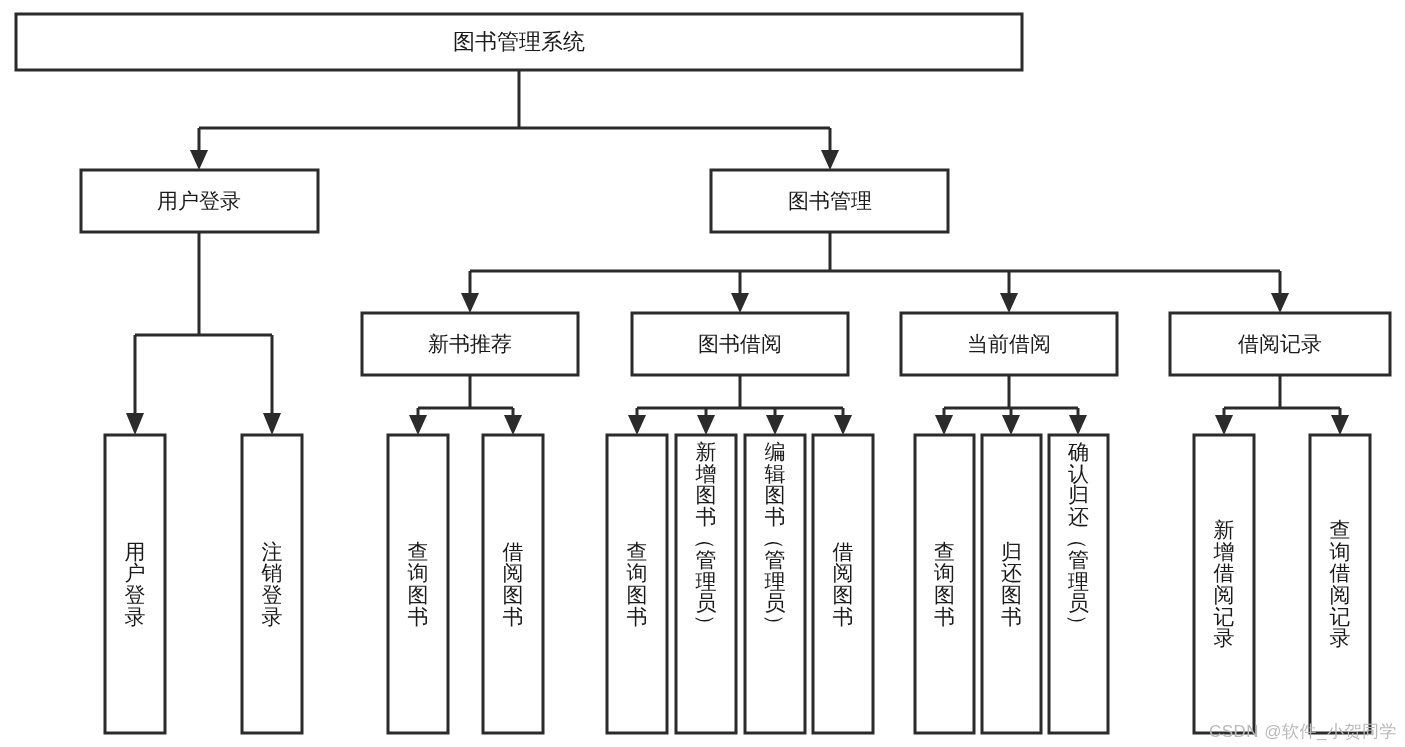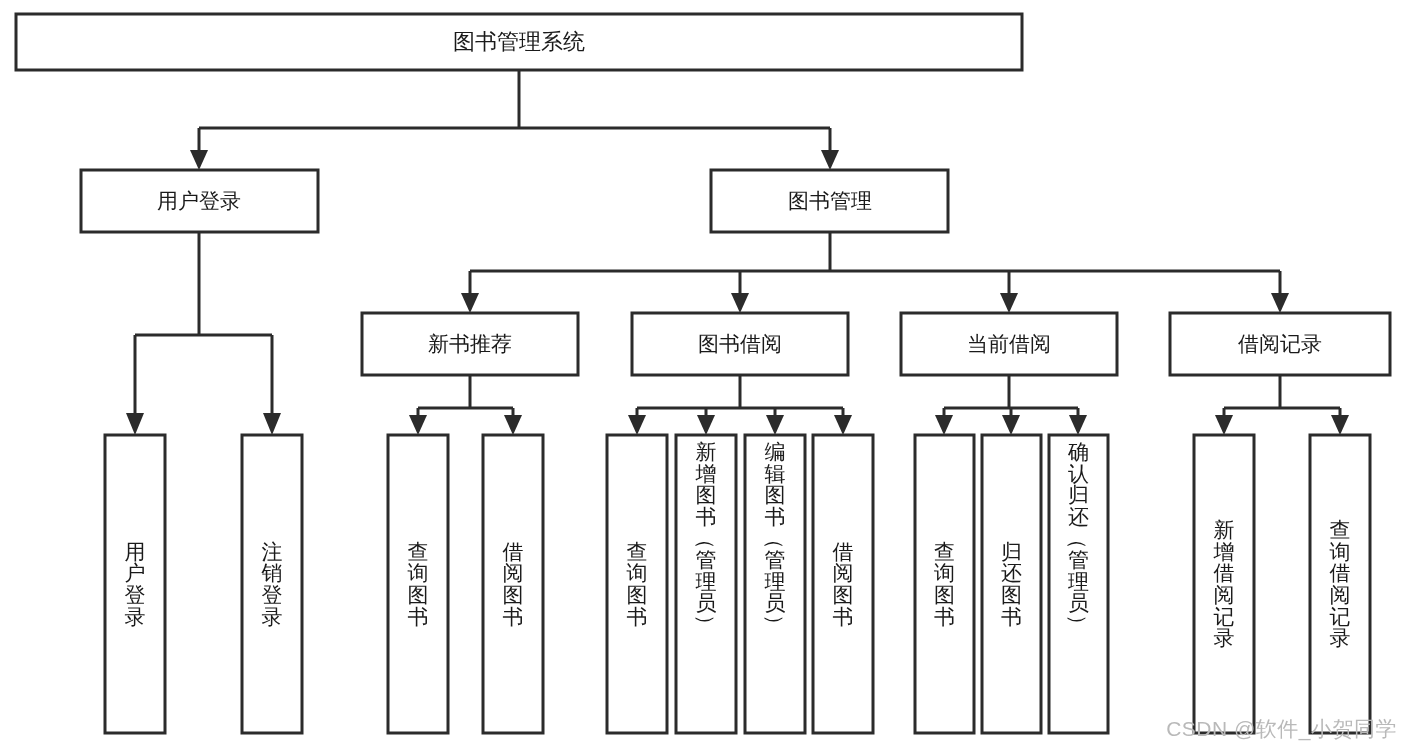--- a/index.html
+++ b/index.html
@@ -70,21 +70,21 @@
     display: block;
   }
   .vlabel .ch.rot {
     transform: rotate(90deg);
   }
   .watermark {
     position: absolute;
     right: 8px;
     bottom: 4px;
     font-family: "Liberation Sans", "DejaVu Sans", sans-serif;
-    font-size: 21px;
+    font-size: 17px;
     color: #b9b9b9;
     letter-spacing: 0.5px;
     white-space: nowrap;
     pointer-events: none;
   }
 </style>
 </head>
 <body>
 
 <div id="diagram-root">

